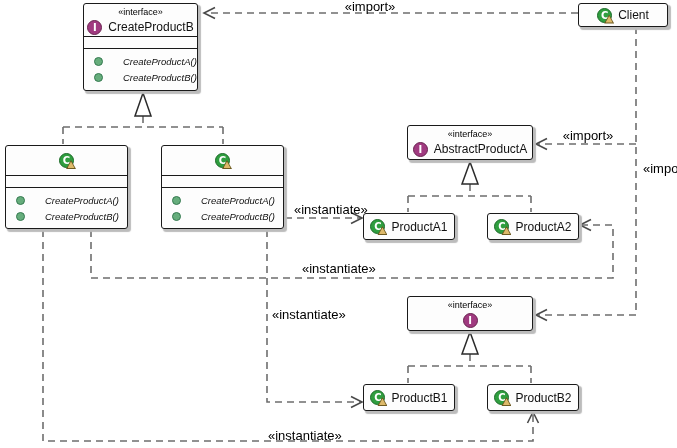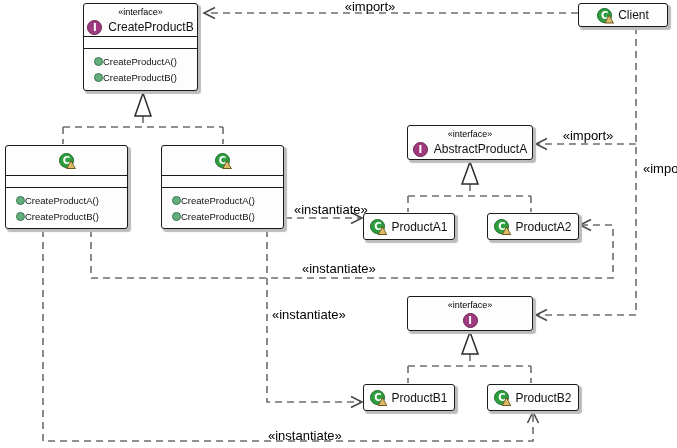--- a/index.html
+++ b/index.html
@@ -18,21 +18,21 @@
   }
   .stereo{ text-align:center;font-size:9px;line-height:12px;padding-top:2px;color:#000;}
   .hdr{ display:flex;align-items:center;justify-content:center;gap:6px;}
   .hdr .name{font-size:12px;white-space:nowrap;}
   .hdr-tall{height:29px;}
   .hdr-fill{height:100%;}
   .hdr-sub{height:18px;}
   .sect{border-top:1px solid #1a1a1a;}
   .attrs{height:11px;}
   .methods{padding-top:4px;}
-  .method{display:flex;align-items:center;gap:0;padding:2.5px 4px 2.5px 10px;font-size:9.5px;white-space:nowrap;}
+  .method{display:flex;align-items:center;gap:20px;padding:2.5px 4px 2.5px 10px;font-size:9.5px;white-space:nowrap;font-style:italic;}
   .dot{width:9px;height:9px;border-radius:50%;background:#66AD7C;border:1px solid #357a50;flex:0 0 9px;box-sizing:border-box;}
 
   .icon{
     width:15px;height:15px;border-radius:50%;display:inline-flex;align-items:center;justify-content:center;
     color:#fff;font-weight:bold;font-size:10px;line-height:15px;position:relative;flex:0 0 15px;box-sizing:border-box;
     font-family:"DejaVu Sans",sans-serif;
   }
   .icon-if{background:#A03A80;border:1px solid #69234f;}
   .icon-cl{background:#2F9E3F;border:1px solid #1c6b28;}
   .badge{position:absolute;right:-3px;bottom:-2px;width:10px;height:9px;

